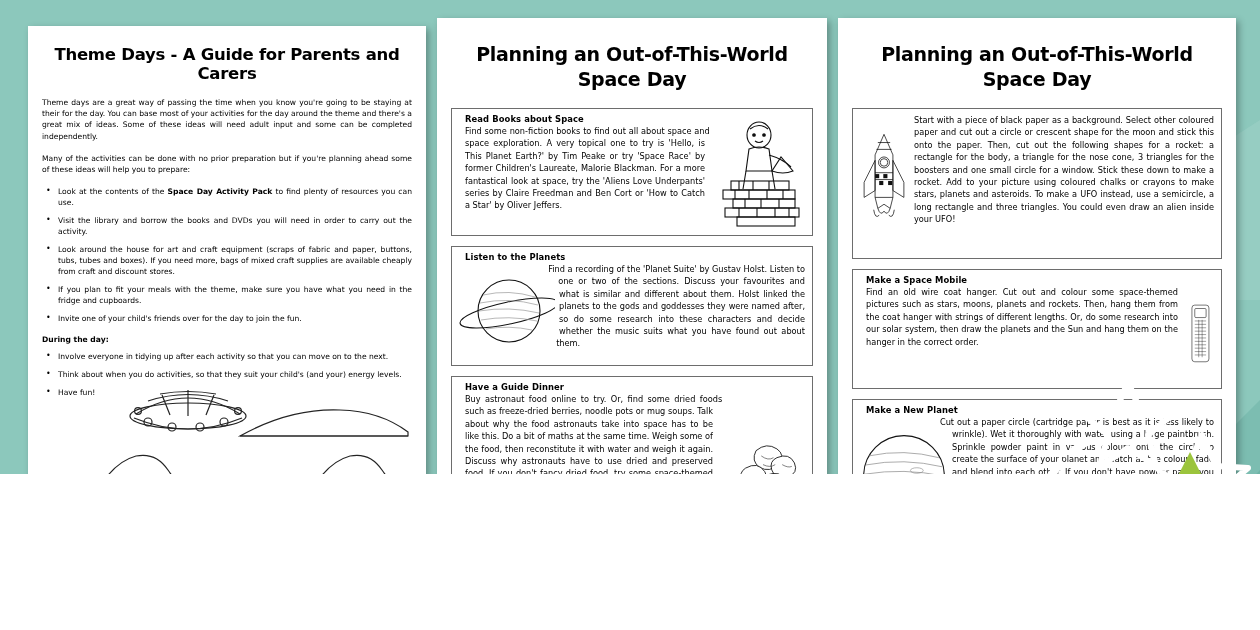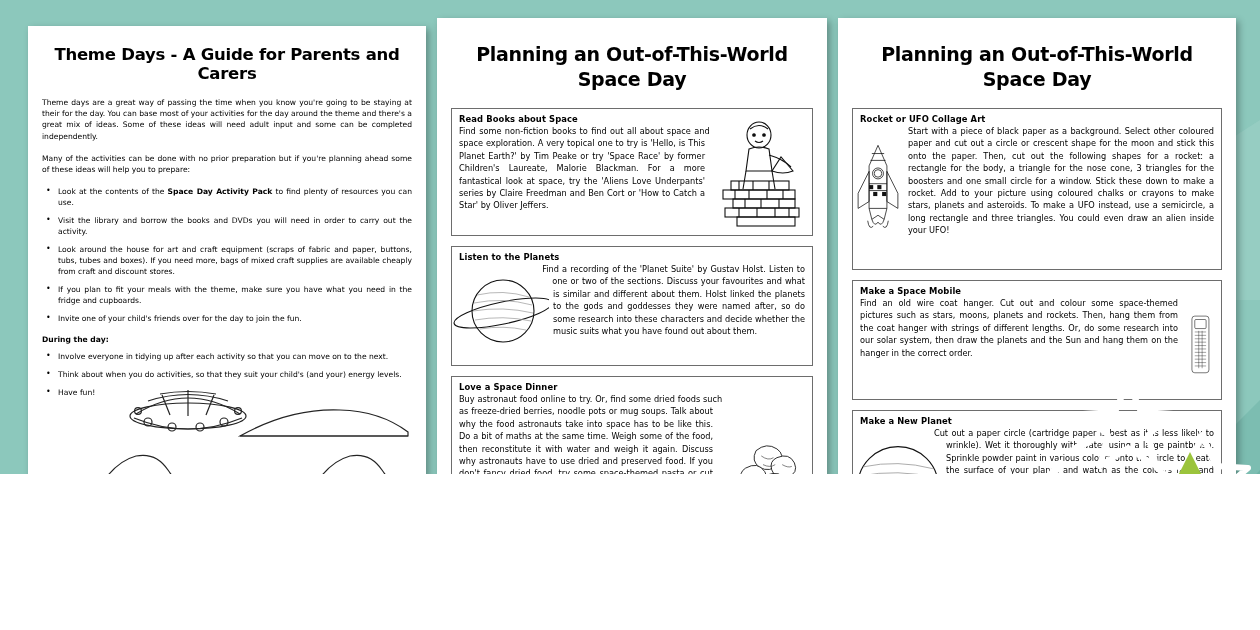--- a/index.html
+++ b/index.html
@@ -146,21 +146,21 @@
     font-weight: bold;
     font-size: 19px;
     text-align: center;
     line-height: 25px;
     color: #000;
     margin: 12px 4px 16px 4px;
     letter-spacing: -0.3px;
   }
   .activity-box {
     border: 1px solid #6d6d6d;
-    padding: 5px 7px 6px 7px;
+    padding: 5px 7px 6px 13px;
     margin-bottom: 10px;
     position: relative;
     overflow: hidden;
   }
   .act-head {
     font-family: "DejaVu Sans", sans-serif;
     font-weight: bold;
     font-size: 8.4px;
     color: #000;
     margin-bottom: 1px;
@@ -380,21 +380,21 @@
               <path d="M21 40 Q50 34 79 42"></path>
             <path d="M20 48 Q50 43 80 50"></path>
               <path d="M22 57 Q50 52 78 58"></path>
             <path d="M27 66 Q50 62 73 67"></path>
           </g>
         </svg>
         <div class="act-body">Find a recording of the 'Planet Suite' by Gustav Holst. Listen to one or two of the sections. Discuss your favourites and what is similar and different about them. Holst linked the planets to the gods and goddesses they were named after, so do some research into these characters and decide whether the music suits what you have found out about them.</div>
       </div>
 
       <div class="activity-box">
-        <div class="act-head">Love a Space Dinner</div>
+        <div class="act-head">Have a Guide Dinner</div>
         <svg class="art-right" viewBox="0 0 100 110" style="width:92px;height:96px;margin-top:28px;">
           <g fill="#fff" stroke="#111" stroke-width="1">
             <path d="M42 34 q12 -10 24 -2 q10 7 2 17 q-10 11 -22 4 q-10 -7 -4 -19 z"></path>
             <path d="M66 42 q14 -6 20 6 q5 12 -8 16 q-14 4 -18 -8 q-3 -10 6 -14 z"></path>
             <path d="M30 54 q14 -8 22 4 q7 12 -6 17 q-14 5 -20 -7 q-4 -9 4 -14 z"></path>
             <path d="M54 62 q16 -6 22 6 q5 12 -9 16 q-14 3 -18 -9 q-2 -9 5 -13 z"></path>
             <path d="M76 68 q14 -3 17 9 q2 12 -11 13 q-13 1 -15 -10 q-1 -10 9 -12 z"></path>
             <path d="M38 78 q15 -5 21 6 q5 11 -8 15 q-14 4 -18 -7 q-2 -9 5 -14 z"></path>
             <path d="M60 86 q14 -4 19 7 q3 11 -10 13 q-13 2 -15 -9 q-1 -8 6 -11 z"></path>
             <path d="M8 86 q11 -8 18 1 q6 9 -4 14 q-11 5 -16 -3 q-4 -7 2 -12 z"></path>
@@ -424,21 +424,20 @@
   </div>
 
   <div class="page" id="page-3">
     <div class="page-inner">
       <div class="ps-title">
         <div>Planning an Out-of-This-World</div>
         <div>Space Day</div>
       </div>
 
       <div class="activity-box">
-        <div class="act-head">Rocket or UFO Collage Art</div>
         <svg class="art-left" viewBox="0 0 70 150" style="width:48px;height:138px;shape-outside:polygon(0 0,100% 0,100% 100%,0 100%);margin:0 6px 0 -6px;">
           <g fill="none" stroke="#111" stroke-width="1.1">
             <path d="M35 4 L48 34 L48 96 L22 96 L22 34 Z"></path>
             <path d="M35 4 L35 4"></path>
             <path d="M26 16 L44 16 M24 26 L46 26"></path>
             <circle cx="35" cy="45" r="8"></circle>
             <circle cx="35" cy="45" r="5.5"></circle>
             <path d="M22 60 L48 60 M22 70 L48 70"></path>
             <path d="M22 42 L6 74 L6 96 L22 86 Z"></path>
             <path d="M48 42 L64 74 L64 96 L48 86 Z"></path>

